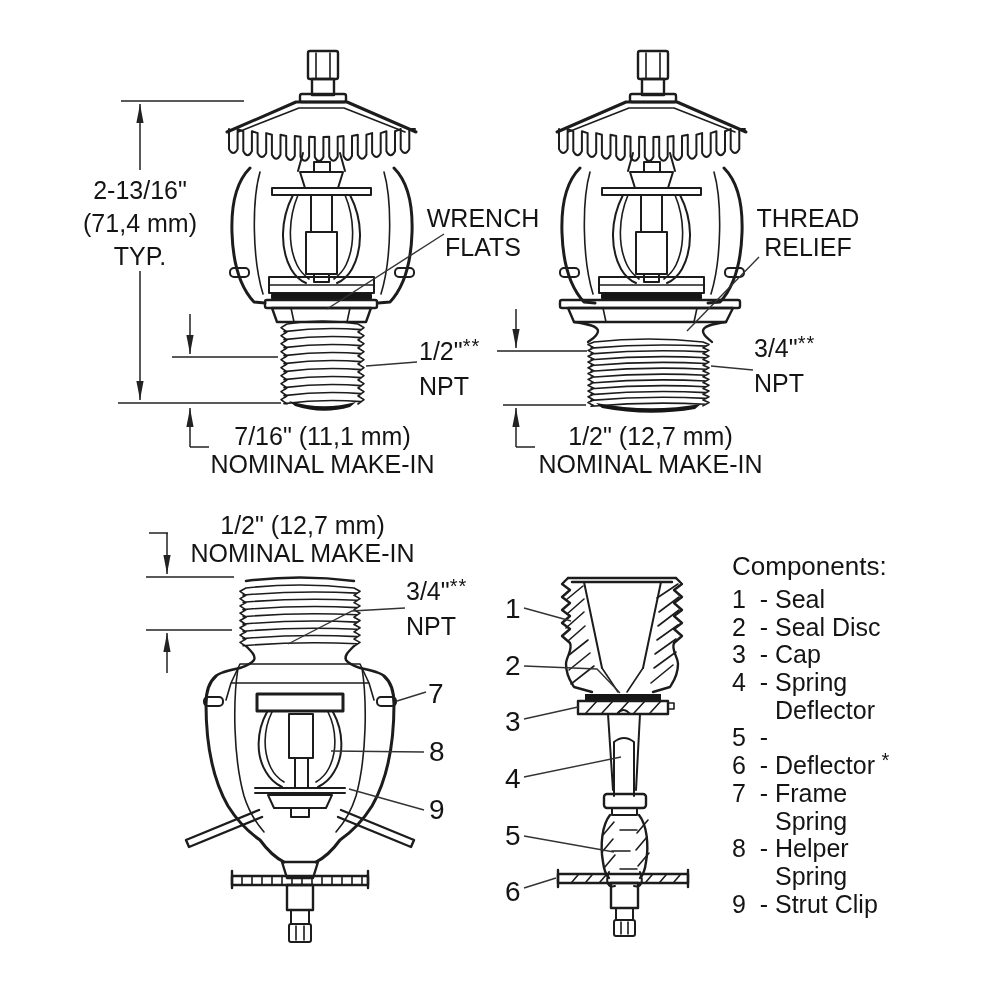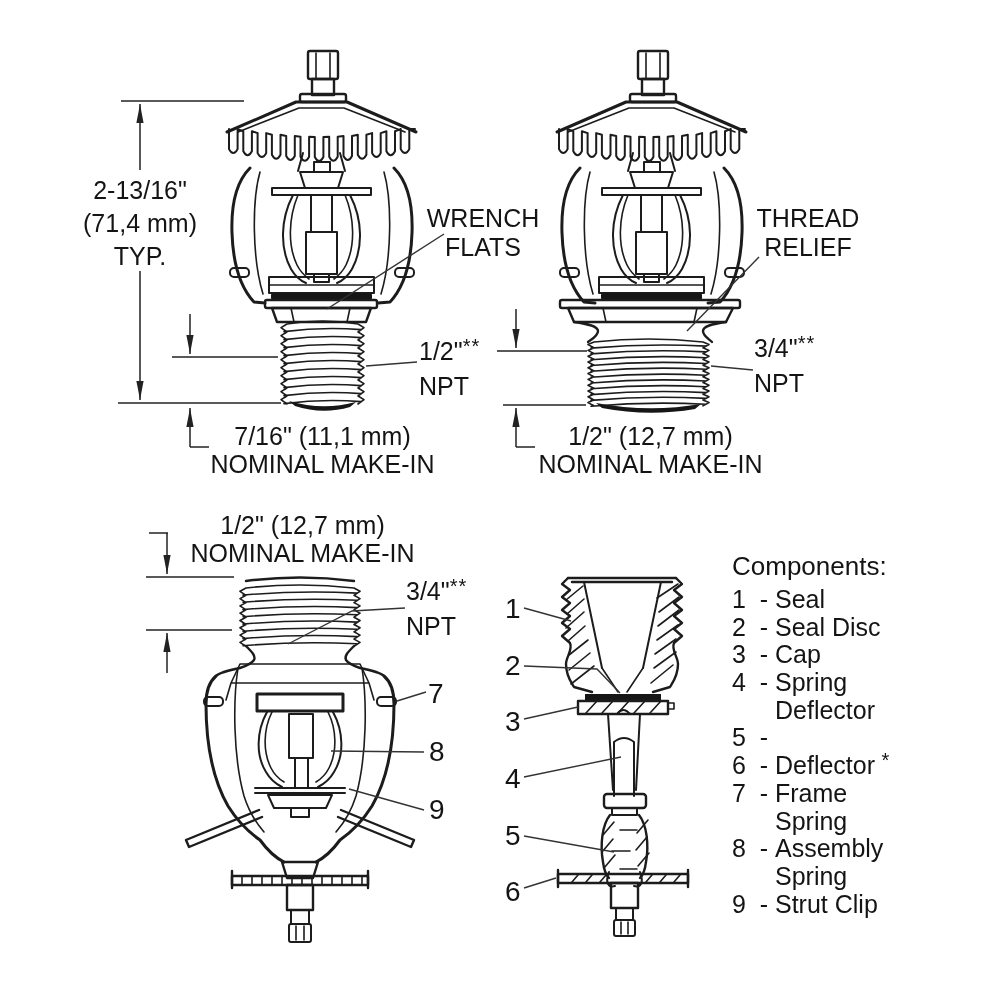--- a/index.html
+++ b/index.html
@@ -318,21 +318,21 @@
         <span class="clbl">Frame</span>
       </div>
       <div class="crow">
         <span class="cnum"></span>
         <span class="cdash"></span>
         <span class="clbl">Spring</span>
       </div>
       <div class="crow">
         <span class="cnum">8</span>
         <span class="cdash">-</span>
-        <span class="clbl">Assembly</span>
+        <span class="clbl">Helper</span>
       </div>
       <div class="crow">
         <span class="cnum"></span>
         <span class="cdash"></span>
         <span class="clbl">Spring</span>
       </div>
       <div class="crow">
         <span class="cnum">9</span>
         <span class="cdash">-</span>
         <span class="clbl">Strut Clip</span>

